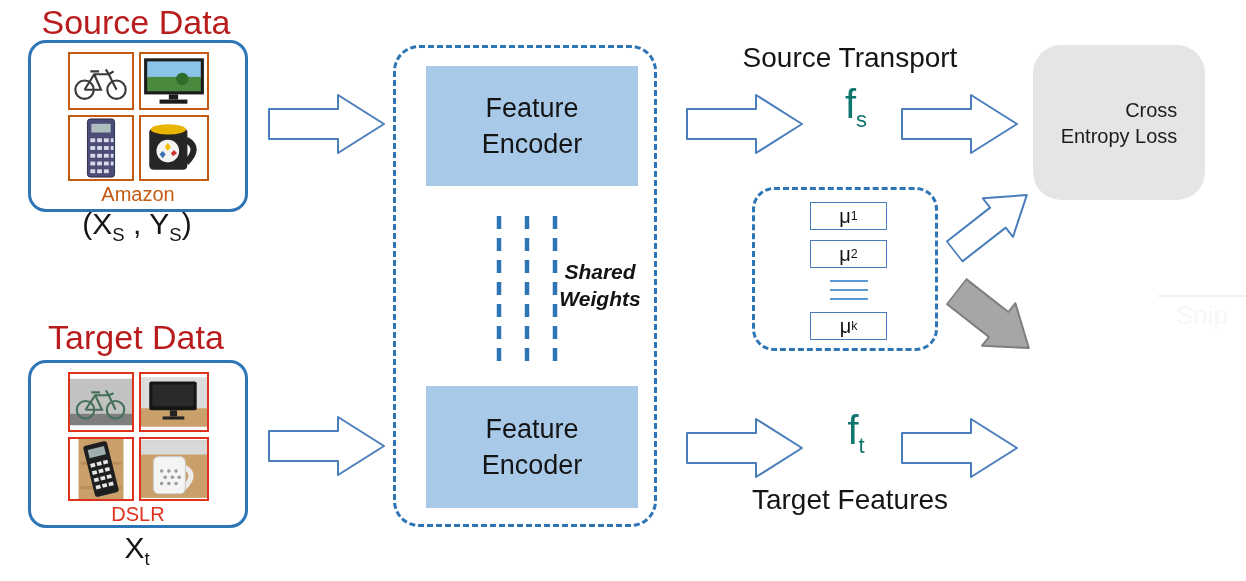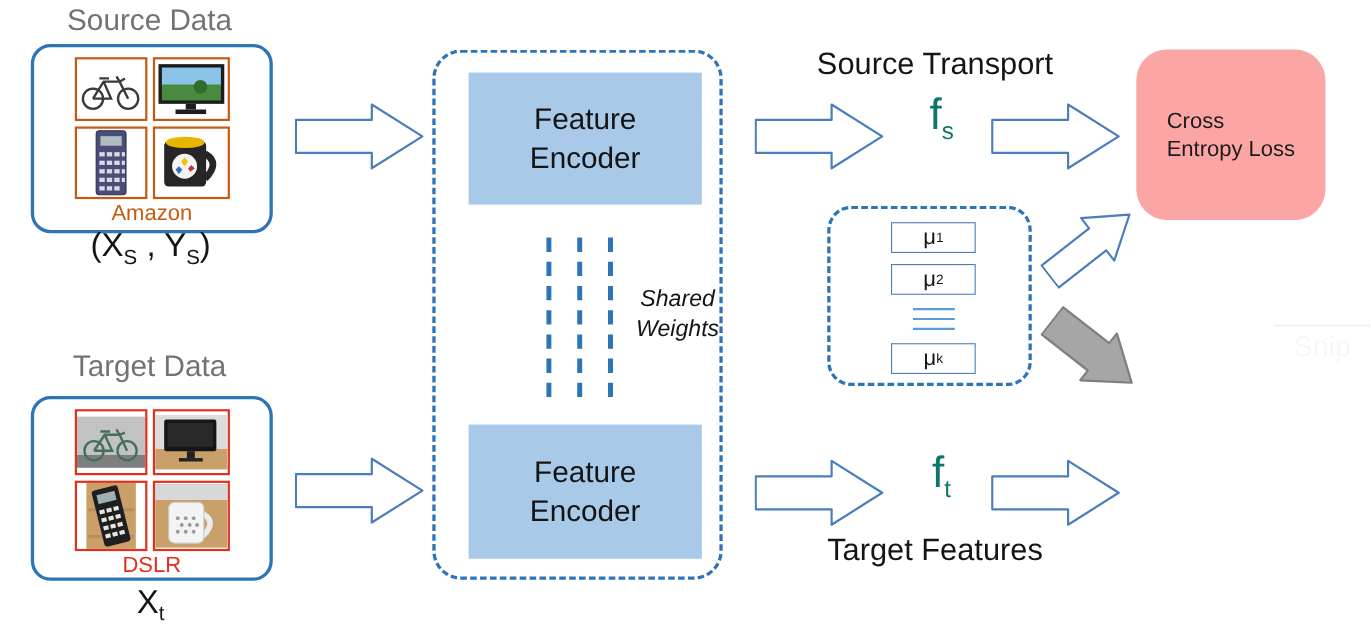--- a/index.html
+++ b/index.html
@@ -4,21 +4,21 @@
 <style>
   html,body{margin:0;padding:0;background:#fff;}
   #canvas{position:relative;width:1246px;height:581px;background:#ffffff;overflow:hidden;
           font-family:"Liberation Sans", sans-serif;color:#111;}
   .abs{position:absolute;}
   .center{text-align:center;}
   .preline{white-space:pre-line;}
   sub{font-size:0.62em;}
 
   
-  .big-label{font-size:27px;color:#737373;}
+  .big-label{font-size:34px;color:#b91c1c;}
   .math-label{font-size:30px;color:#151515;}
   .feat-label{font-size:28px;color:#151515;}
   .f-sym{font-size:40px;color:#0f766e;}
   .f-sym sub{font-size:0.55em;}
 
   
   .data-box{box-sizing:border-box;border:3px solid #2E75B6;border-radius:18px;background:#fff;
             display:flex;flex-direction:column;align-items:center;}
   .tiles{display:grid;grid-template-columns:66px 70px;gap:5px;margin-top:9px;}
   .tile{box-sizing:border-box;overflow:hidden;background:#fff;}
@@ -33,22 +33,22 @@
   .dashed-box{box-sizing:border-box;border:3px dashed #2E75B6;border-radius:26px;background:transparent;}
   .enc-box{box-sizing:border-box;background:#A9C9E8;display:flex;align-items:center;justify-content:center;
            font-size:27px;color:#141414;line-height:1.35;}
   .shared{font-style:italic;font-size:21px;color:#141414;line-height:1.3;}
 
   
   .mu-box{box-sizing:border-box;border:1.5px solid #4A7EBB;background:#fff;display:flex;
           align-items:center;justify-content:center;font-size:20px;color:#141414;}
 
   
-  .loss-box{box-sizing:border-box;background:#fca5a5;border-radius:28px;display:flex;align-items:center;
-            justify-content:center;font-size:20px;color:#1c1c1c;line-height:1.3;text-align:left;}
+  .loss-box{box-sizing:border-box;background:#e5e5e5;border-radius:28px;display:flex;align-items:center;
+            justify-content:center;font-size:20px;color:#1c1c1c;line-height:1.3;text-align:right;}
 
   .arrow svg{display:block;width:100%;height:100%;}
 
   .wm-line{background:#f1f1f1;}
   .wm-text{color:#f7f7f7;font-size:26px;}
 </style>
 </head>
 <body>
 
 <div id="canvas">
@@ -247,21 +247,21 @@
 Encoder</div>
 
     <div class="abs" style="left:98px;top:166px;width:70px;height:154px;">
       <svg viewBox="0 0 70 154" width="70" height="154">
         <line x1="5" y1="2" x2="5" y2="152" stroke="#2E75B6" stroke-width="4.5" stroke-dasharray="13 9"></line>
         <line x1="33" y1="2" x2="33" y2="152" stroke="#2E75B6" stroke-width="4.5" stroke-dasharray="13 9"></line>
         <line x1="61" y1="2" x2="61" y2="152" stroke="#2E75B6" stroke-width="4.5" stroke-dasharray="13 9"></line>
       </svg>
     </div>
 
-    <div class="abs shared center preline" style="left:164px;top:210px;width:112px;">Shared
+    <div class="abs shared center preline" style="left:148px;top:210px;width:112px;font-weight:bold;">Shared
 Weights</div>
 
     <div class="abs enc-box center preline" style="left:30px;top:338px;width:212px;height:122px;">Feature
 Encoder</div>
   </div>
 
   <div class="abs feat-label center" style="left:722px;top:42px;width:256px;">Source Transport</div>
 
   <div class="abs f-sym center" style="left:808px;top:82px;width:96px;">
     <span>f</span><sub>s</sub>

